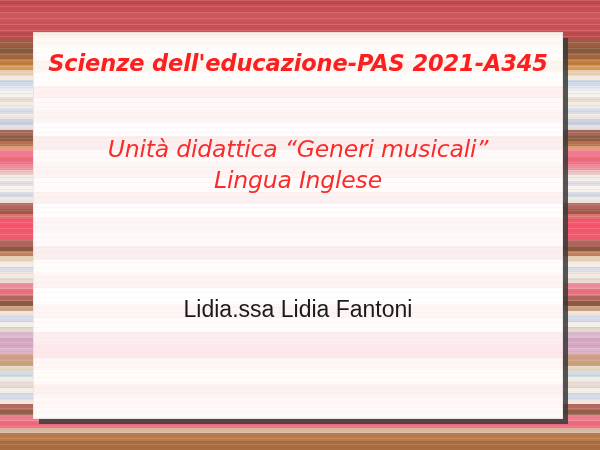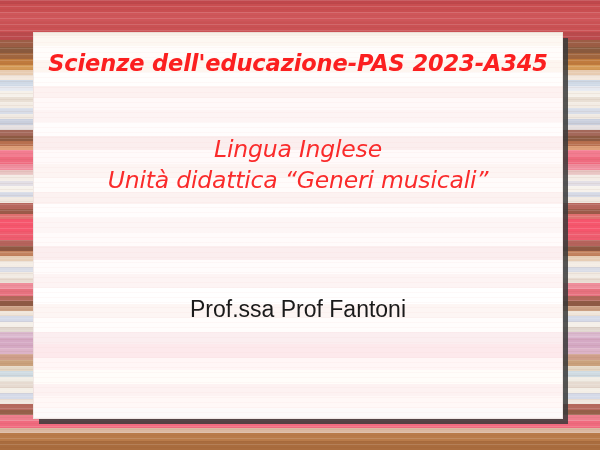--- a/index.html
+++ b/index.html
@@ -256,25 +256,25 @@
   <div class="bg-stripes"></div>
   <div class="bg-stripes-fine"></div>
 
   <div class="card-shadow"></div>
 
   <div class="content-card">
     <div class="card-stripes-overlay"></div>
 
     <div class="text-stack">
 
-      <div class="title-block">Scienze dell'educazione-PAS 2023-A345</div>
+      <div class="title-block">Scienze dell'educazione-PAS 2021-A345</div>
 
       <div class="subtitle-block">
+        <span class="line">Unità didattica “Generi musicali”</span>
         <span class="line">Lingua Inglese</span>
-        <span class="line">Unità didattica “Generi musicali”</span>
       </div>
 
-      <div class="author-block">Prof.ssa Prof Fantoni</div>
+      <div class="author-block">Lidia.ssa Lidia Fantoni</div>
 
     </div>
   </div>
 
 </div>
 
 </body></html>

